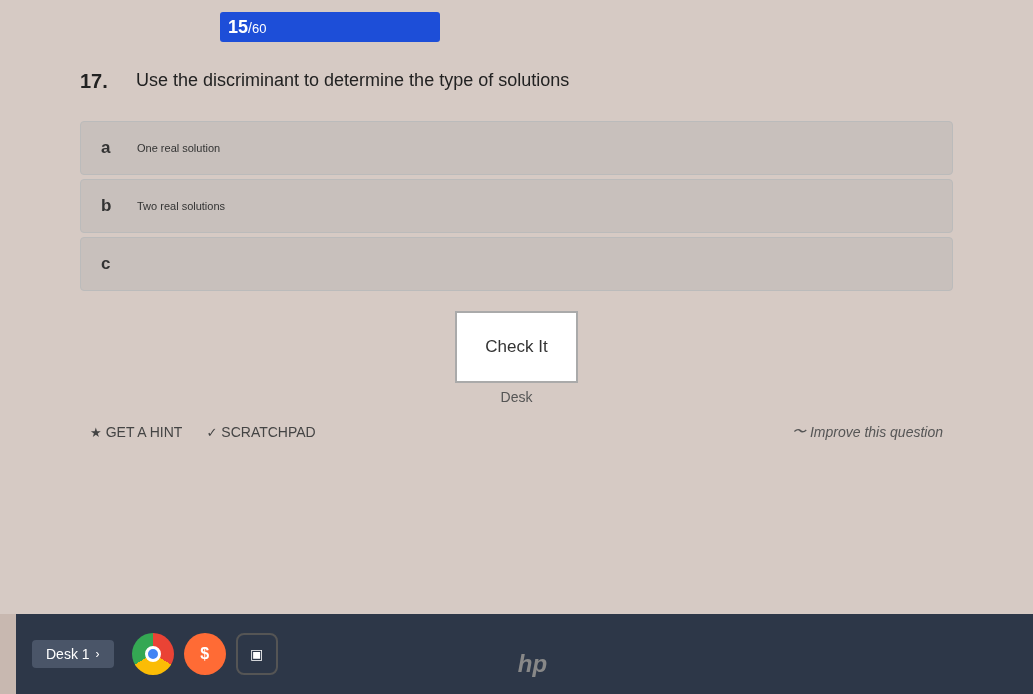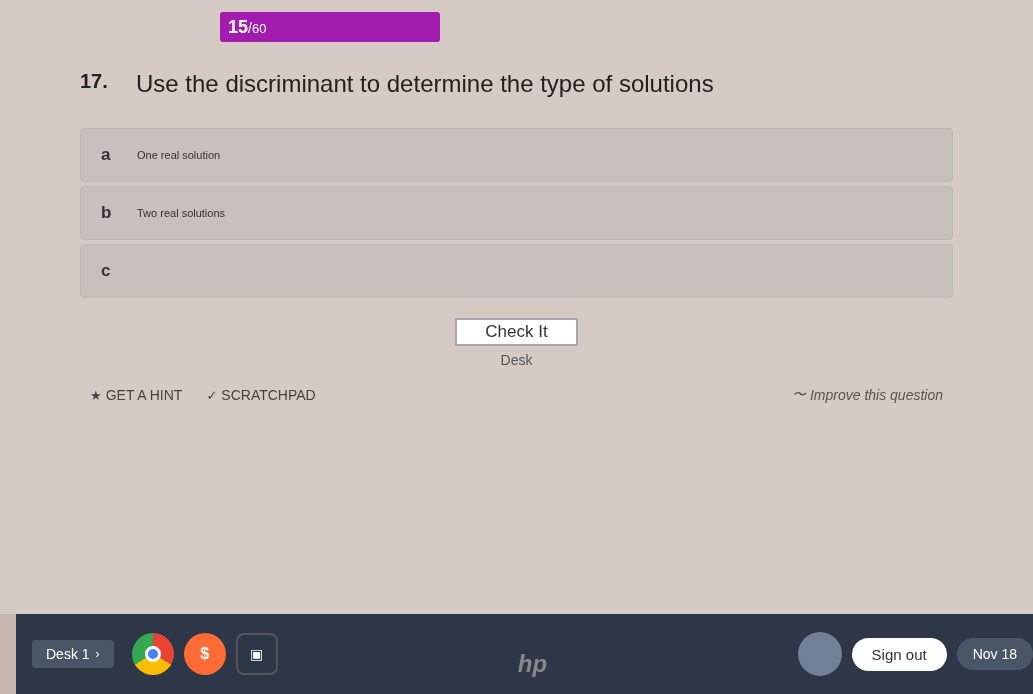--- a/index.html
+++ b/index.html
@@ -21,21 +21,21 @@
       padding: 10px 60px 20px 60px;
     }
 
     
     .progress-bar-area {
       position: absolute;
       top: 12px;
       left: 220px;
       width: 220px;
       height: 30px;
-      background: #a21caf;
+      background: #1d4ed8;
       border-radius: 3px;
       display: flex;
       align-items: center;
       padding: 0 8px;
     }
 
     .progress-text {
       color: white;
       font-size: 16px;
       font-weight: bold;
@@ -69,21 +69,21 @@
       font-weight: bold;
       color: #222;
       min-width: 30px;
     }
 
     .question-text-block {
       flex: 1;
     }
 
     .question-text {
-      font-size: 24px;
+      font-size: 18px;
       color: #222;
       margin-bottom: 6px;
     }
 
     
     .answer-choices {
       display: flex;
       flex-direction: column;
       gap: 4px;
       margin: 0 0 20px 0;
@@ -118,21 +118,21 @@
       flex-direction: column;
       align-items: center;
       margin-top: 16px;
       gap: 6px;
     }
 
     .check-it-btn {
       background: white;
       border: 2px solid #aaa;
       border-radius: 0;
-      padding: 2px 28px;
+      padding: 24px 28px;
       font-size: 17px;
       color: #333;
       cursor: pointer;
       font-weight: 500;
     }
 
     .skip-link {
       font-size: 14px;
       color: #555;
       cursor: pointer;
@@ -399,19 +399,14 @@
 
     <div class="taskbar-icon-dark">
       <span style="font-size:14px; color:white;">▣</span>
     </div>
   </div>
 
   <div class="hp-logo-area">
     <span class="hp-logo" style="font-style:italic; color:#888; font-size:24px;">hp</span>
   </div>
 
-  <div class="taskbar-right">
-    <div class="avatar-circle"></div>
-    <button class="sign-out-btn">Sign out</button>
-    <div class="date-badge">Nov 18</div>
-  </div>
 
 </div>
 
 </body></html>

